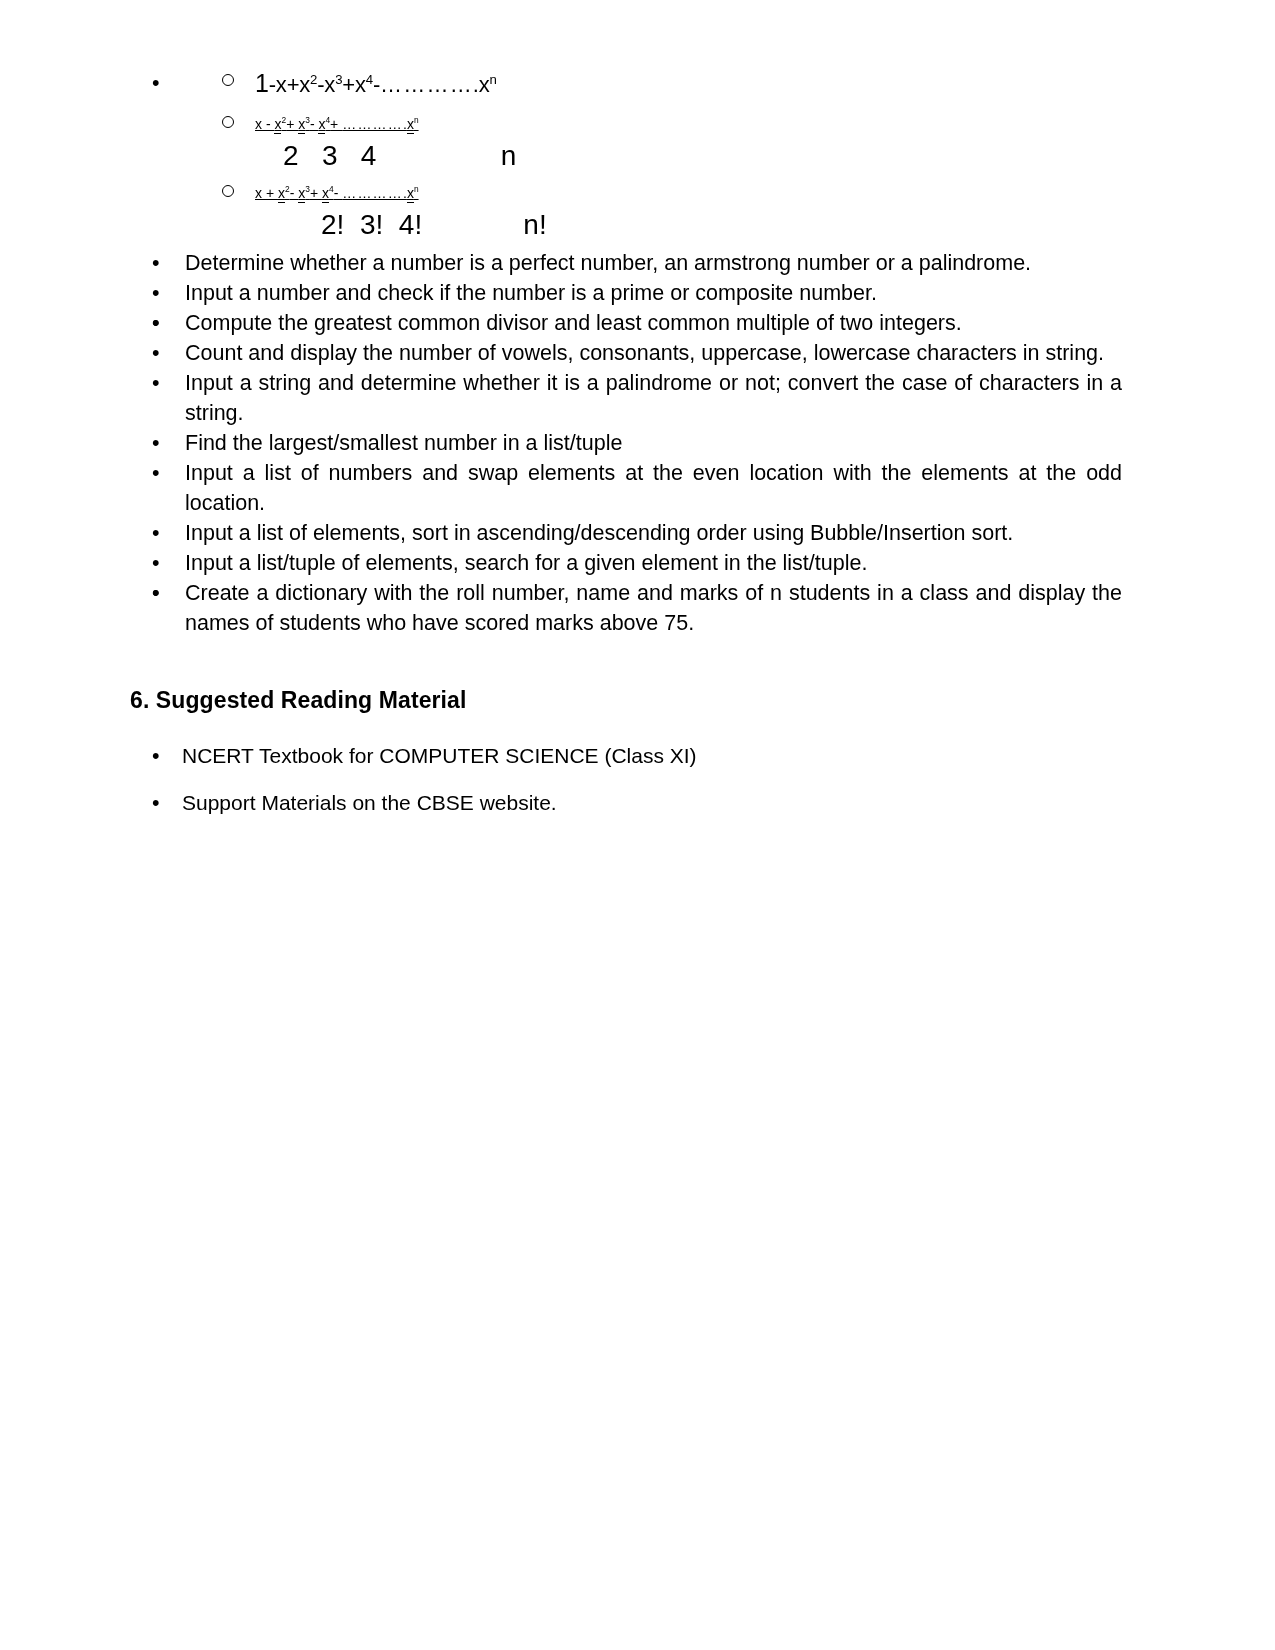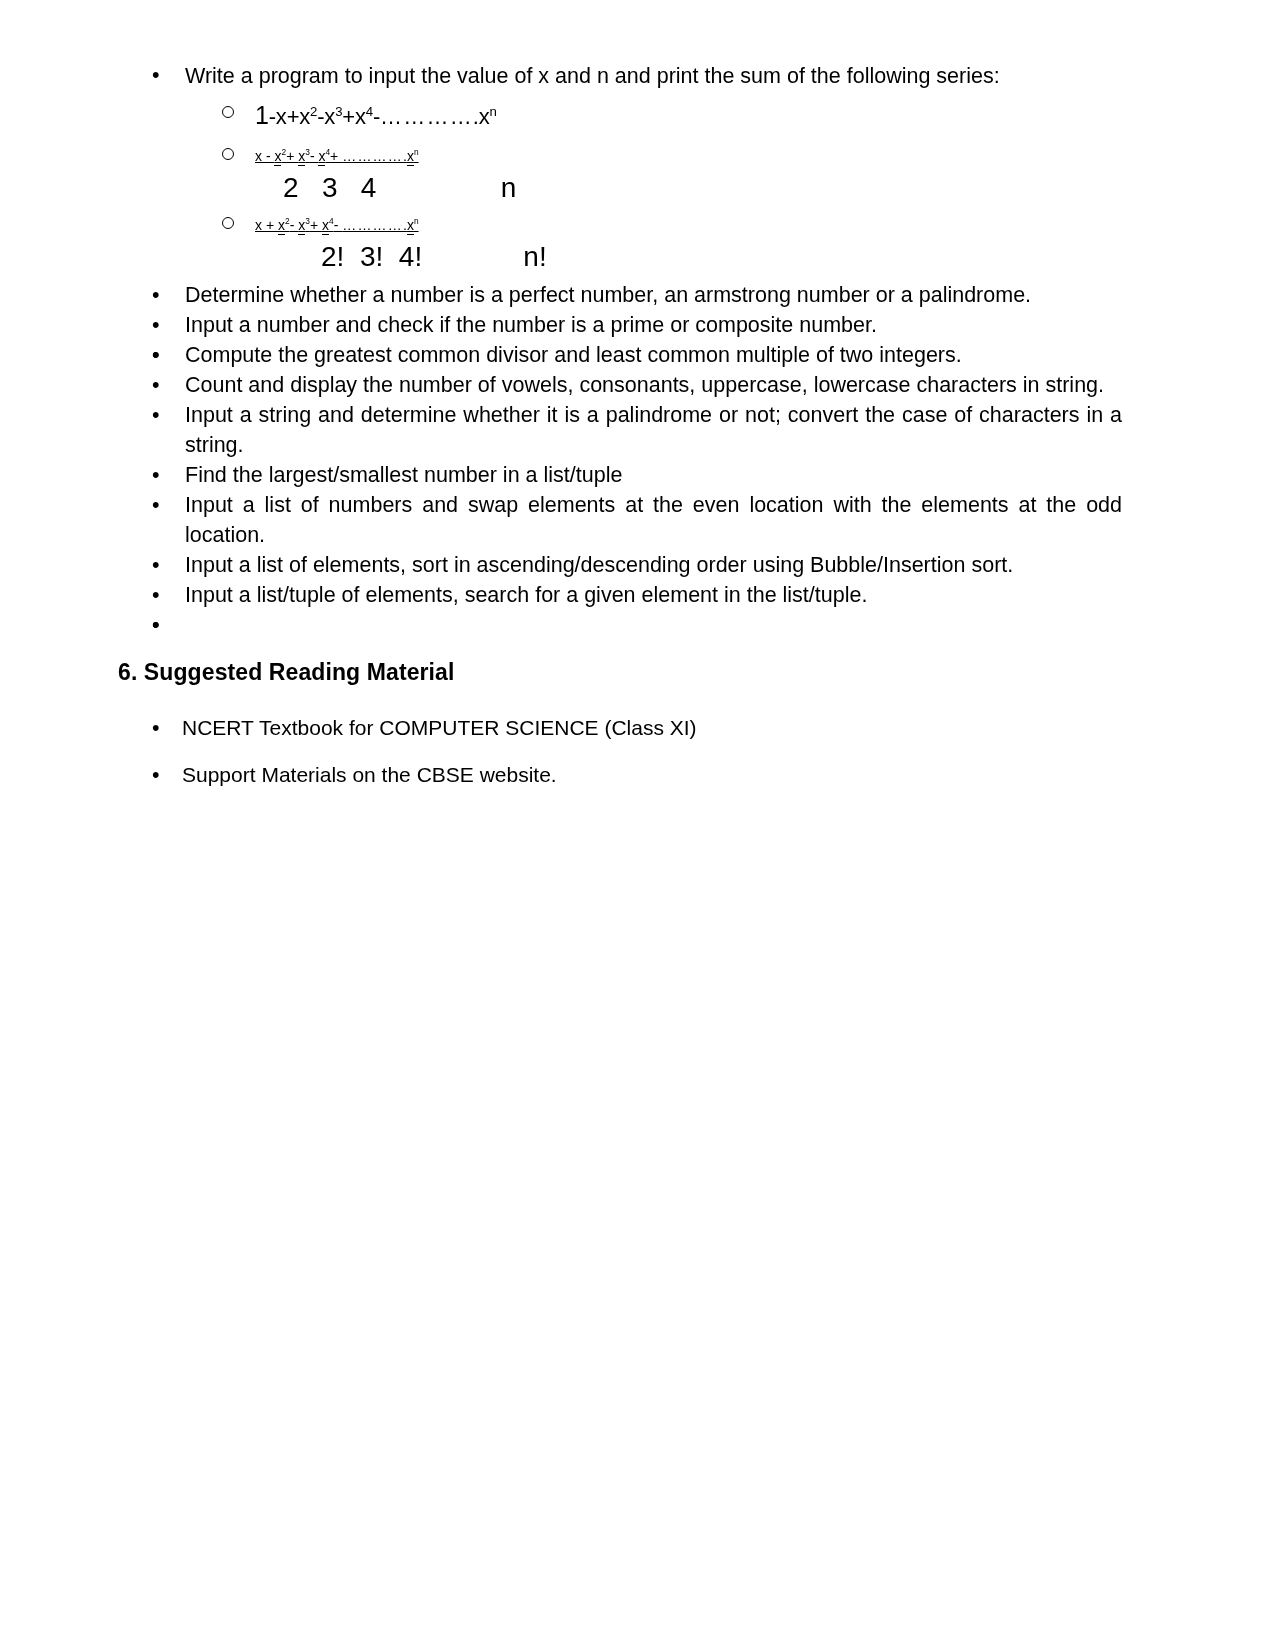--- a/index.html
+++ b/index.html
@@ -112,21 +112,21 @@
     white-space: pre;
     padding-left: 283px;
   }
 
   .dots {
     letter-spacing: 1.2px;
   }
 
   
   h2.section-heading {
-    margin: 0;
+    margin: 12px;
     font-size: 23px;
     font-weight: bold;
     line-height: 28px;
     padding-left: 118px;
     letter-spacing: 0.1px;
   }
 
   
   ul.reading {
     list-style: none;
@@ -151,21 +151,20 @@
 <body>
 
 <div class="page">
 
   <div class="content" style="top:60px;">
 
     <ul class="lvl1">
 
       <li class="bullet intro" style="line-height:32px;">
         <span class="marker">•</span>
-        <span class="txt">Write a program to input the value of x and n and print the sum of the following series:</span>
       </li>
 
       <li style="list-style:none;">
         <ul class="lvl2">
 
 
           <li class="sub" style="margin-top:8px;">
             <span class="marker2"></span>
             <span class="series-plain"><span class="lead">1</span>-x+x<sup class="sp">2</sup>-x<sup class="sp">3</sup>+x<sup class="sp">4</sup>-<span class="dots">…………</span>.x<sup class="sp">n</sup></span>
           </li>
@@ -226,20 +225,21 @@
       </li>
       <li class="bullet">
         <span class="marker">•</span>
         <span class="txt">Input a list/tuple of elements, search for a given element in the list/tuple.</span>
       </li>
       <li class="bullet">
         <span class="marker">•</span>
       </li>
       <li class="bullet">
         <span class="marker">•</span>
+        <span class="txt">Create a dictionary with the roll number, name and marks of n students in a class and display the names of students who have scored marks above 75.</span>
       </li>
     </ul>
 
     <h2 class="section-heading" style="margin-top:48px;">6. Suggested Reading Material</h2>
 
     <ul class="reading" style="margin-top:27px;">
       <li class="read-item">
         <span class="marker">•</span>
         <span>NCERT Textbook for COMPUTER SCIENCE (Class XI)</span>
       </li>

